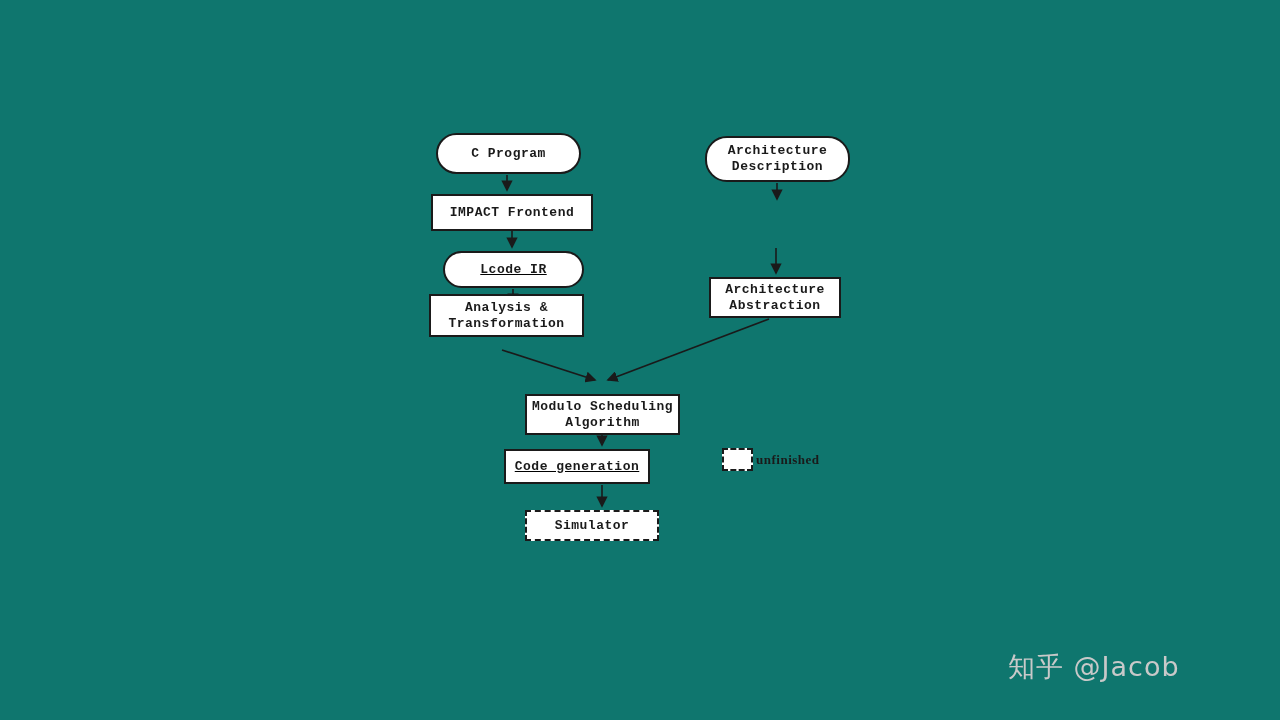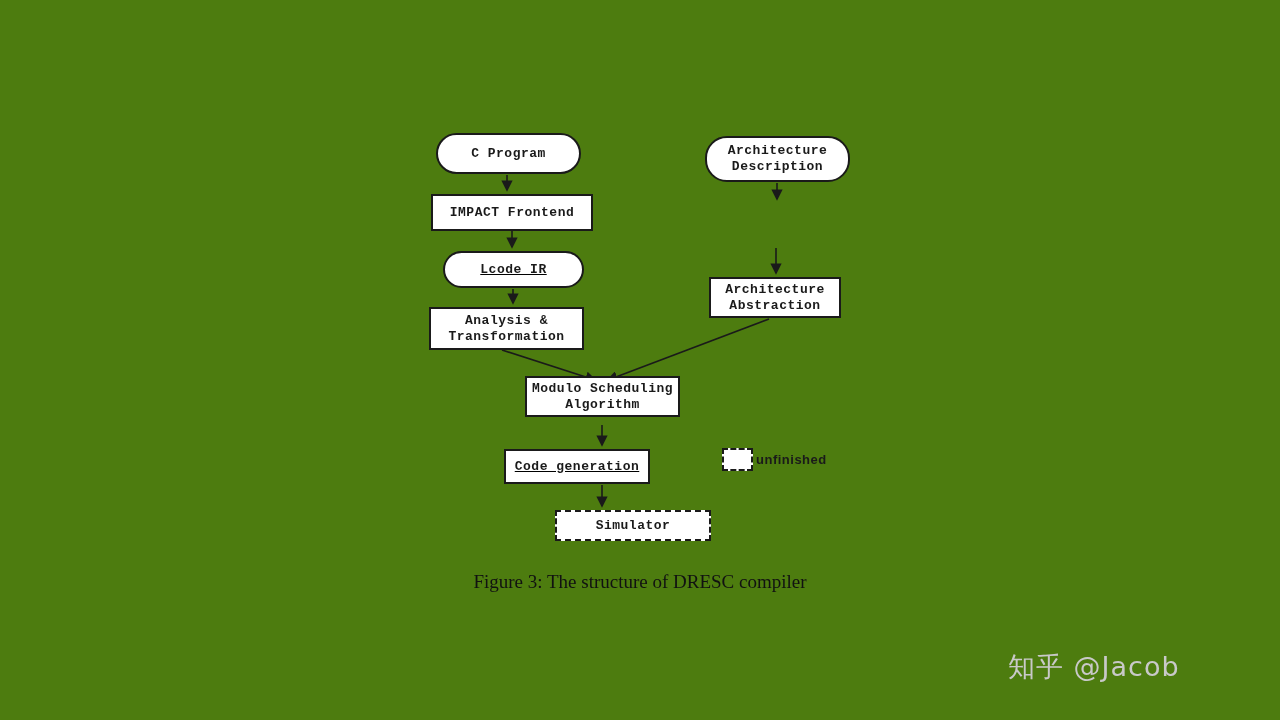--- a/index.html
+++ b/index.html
@@ -7,21 +7,21 @@
     padding: 0;
     background: #ffffff;
     width: 1280px;
     height: 720px;
     overflow: hidden;
   }
   .page {
     position: relative;
     width: 1280px;
     height: 720px;
-    background: #4d7c0f;
+    background: #0f766e;
     font-family: "Liberation Mono", monospace;
   }
   .edges {
     position: absolute;
     left: 0;
     top: 0;
     width: 1280px;
     height: 720px;
   }
   .node {
@@ -46,21 +46,21 @@
   .stadium { border-radius: 22px; }
   .dashed  { border-style: dashed; }
   .legend-box {
     position: absolute;
     box-sizing: border-box;
     border: 2px dashed #1a1a1a;
     background: #ffffff;
   }
   .legend-label {
     position: absolute;
-    font-family: Liberation Sans, sans-serif;
+    font-family: Liberation Serif, serif;
     font-weight: bold;
     font-size: 13px;
     letter-spacing: 0.5px;
     color: #1a1a1a;
     white-space: nowrap;
   }
   .caption {
     position: absolute;
     left: 0;
     top: 571px;
@@ -108,49 +108,48 @@
   </div>
 
   <div class="node" style="left:431px; top:194px; width:162px; height:37px;">
     <span class="node-label">IMPACT Frontend</span>
   </div>
 
   <div class="node stadium" style="left:443px; top:251px; width:141px; height:37px;text-decoration:underline;">
     <span class="node-label">Lcode IR</span>
   </div>
 
-  <div class="node" style="left:429px; top:307px; width:155px; height:43px;">
+  <div class="node" style="left:429px; top:294px; width:155px; height:43px;">
     <span class="node-label">Analysis &amp;
 Transformation</span>
   </div>
 
   <div class="node stadium" style="left:705px; top:136px; width:145px; height:46px;">
     <span class="node-label">Architecture
 Description</span>
   </div>
 
 
   <div class="node" style="left:709px; top:277px; width:132px; height:41px;">
     <span class="node-label">Architecture
 Abstraction</span>
   </div>
 
-  <div class="node" style="left:525px; top:376px; width:155px; height:41px;">
+  <div class="node" style="left:525px; top:394px; width:155px; height:41px;">
     <span class="node-label">Modulo Scheduling
 Algorithm</span>
   </div>
 
   <div class="node" style="left:504px; top:449px; width:146px; height:35px;text-decoration:underline;">
     <span class="node-label">Code generation</span>
   </div>
 
-  <div class="node dashed" style="left:555px; top:510px; width:156px; height:31px;">
+  <div class="node dashed" style="left:525px; top:510px; width:134px; height:31px;">
     <span class="node-label">Simulator</span>
   </div>
 
   <div class="legend-box" style="left:722px; top:448px; width:31px; height:23px;"></div>
   <div class="legend-label" style="left:756px; top:452px;">unfinished</div>
 
-  <div class="caption">Figure 3: The structure of DRESC compiler</div>
 
   <div class="watermark">知乎 @Jacob</div>
 
 </div>
 
 </body></html>

